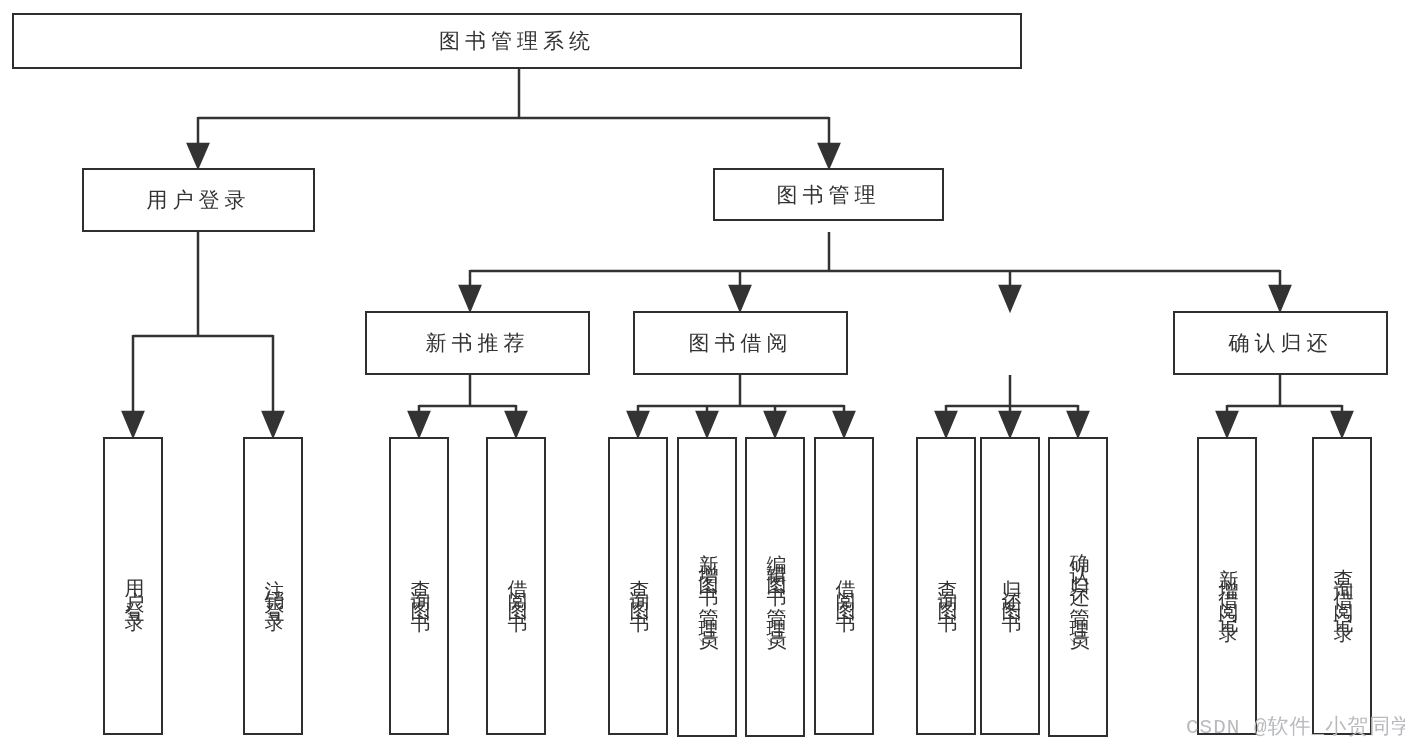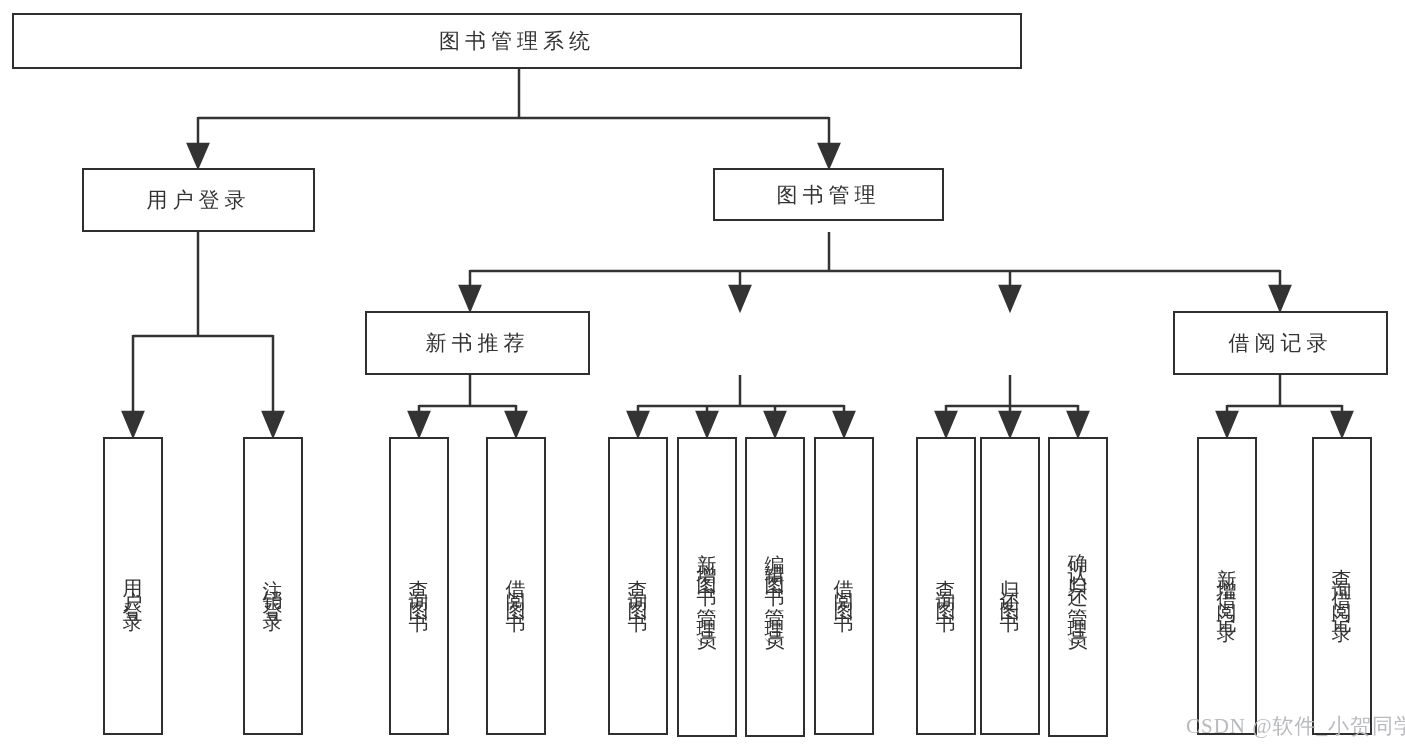--- a/index.html
+++ b/index.html
@@ -2,21 +2,21 @@
 <html><head>
 <meta charset="utf-8">
 <style>
   html, body { margin: 0; padding: 0; background: #ffffff; }
   #stage {
     position: relative;
     width: 1405px;
     height: 747px;
     background: #ffffff;
     overflow: hidden;
-    font-family: Liberation Serif, serif;
+    font-family: Liberation Mono, monospace;
     color: #333333;
   }
   #connectors {
     position: absolute;
     left: 0; top: 0;
     width: 1405px; height: 747px;
     pointer-events: none;
   }
   .node {
     position: absolute;
@@ -130,22 +130,25 @@
   <div class="node h" style="left:82px;top:168px;width:233px;height:64px">
     <span>用户登录</span>
   </div>
   <div class="node h" style="left:713px;top:168px;width:231px;height:53px">
     <span>图书管理</span>
   </div>
 
   <div class="node h" style="left:365px;top:311px;width:225px;height:64px">
     <span>新书推荐</span>
   </div>
+  <div class="node h" style="left:633px;top:311px;width:215px;height:64px">
+    <span>图书借阅</span>
+  </div>
   <div class="node h" style="left:1173px;top:311px;width:215px;height:64px">
-    <span>借阅记录</span>
+    <span>确认归还</span>
   </div>
 
   <div class="node v" style="left:103px;top:437px;width:60px;height:298px">
     <span>用户登录</span>
   </div>
   <div class="node v" style="left:243px;top:437px;width:60px;height:298px">
     <span>注销登录</span>
   </div>
 
   <div class="node v" style="left:389px;top:437px;width:60px;height:298px">

